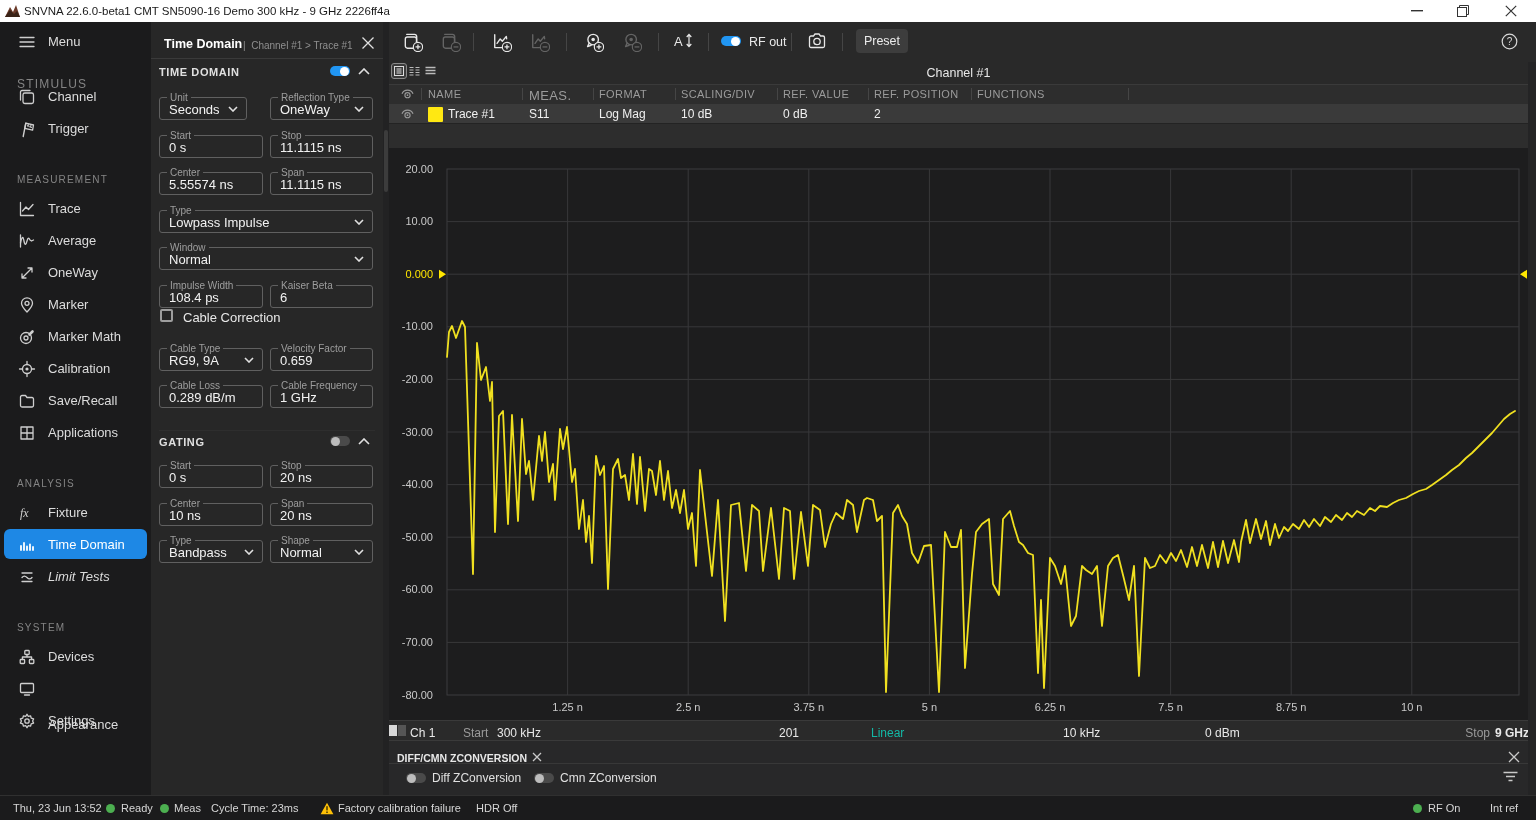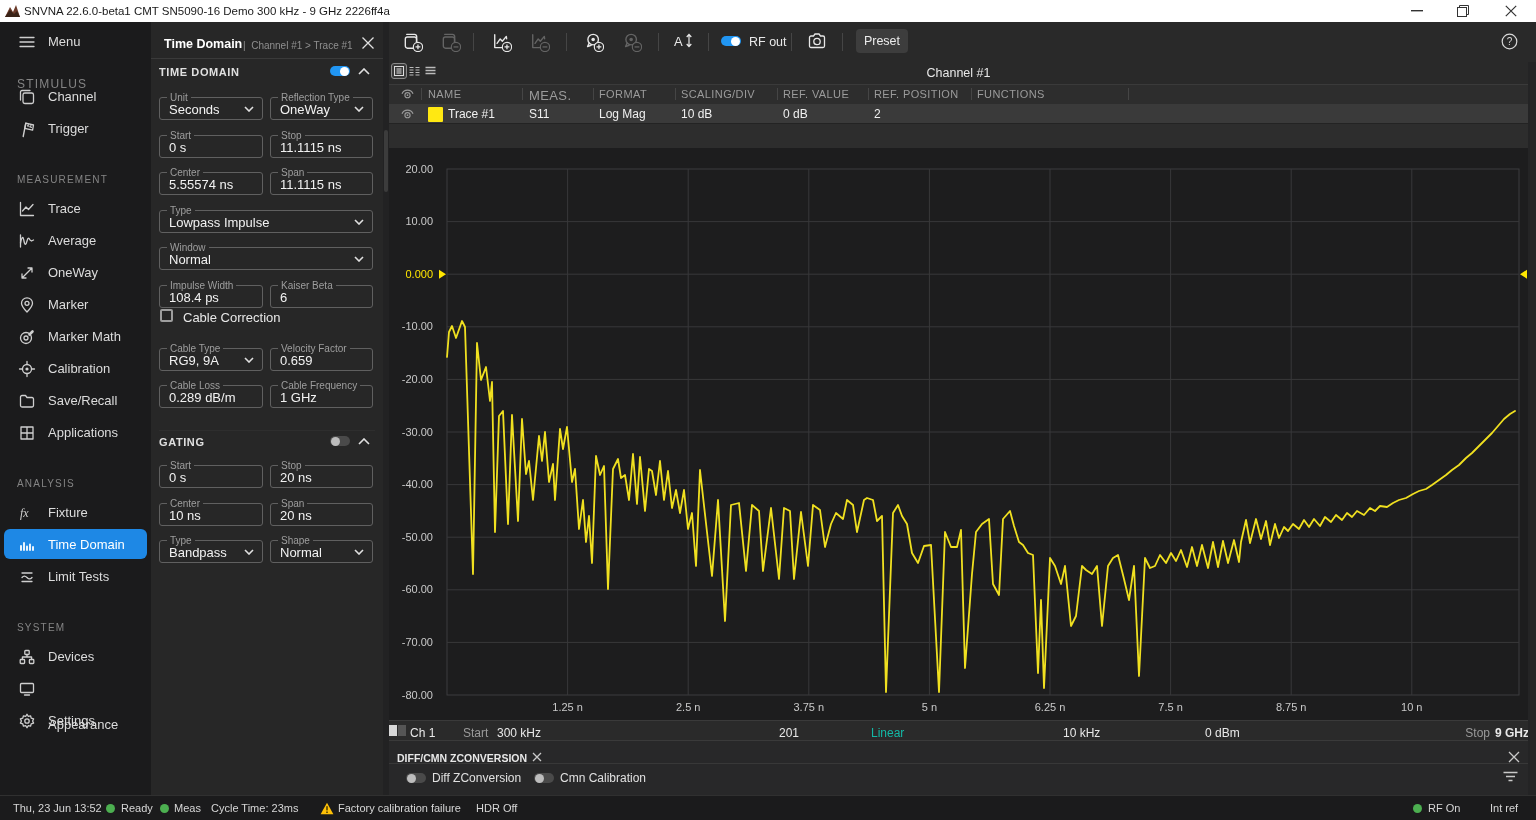--- a/index.html
+++ b/index.html
@@ -103,21 +103,21 @@
     <div style="position:absolute;left:4px;top:507px;width:143px;height:30px;background:#1e88e5;border-radius:6px;"></div>
     <div style="position:absolute;left:18px;top:514px;"><svg width="18" height="18" viewBox="0 0 18 18">
         <path d="M3 14 V10 M6 14 V7 M9 14 V10.5 M12 14 V8.5 M15 14 V11" stroke="#fff" stroke-width="1.8" fill="none" stroke-linecap="round"></path>
       </svg></div>
     <div style="position:absolute;left:48px;top:515px;font-size:13px;color:#fff;">Time Domain</div>
     <div style="position:absolute;left:18px;top:546px;"><svg width="18" height="18" viewBox="0 0 18 18">
         <path d="M4 5 H14" stroke="#cfcfcf" stroke-width="1.3" fill="none" stroke-linecap="round" stroke-linejoin="round"></path>
         <path d="M4 9.5 C5.6 7.6 7.2 7.6 9 9.5 C10.8 11.4 12.4 11.4 14 9.5" stroke="#cfcfcf" stroke-width="1.3" fill="none" stroke-linecap="round" stroke-linejoin="round"></path>
         <path d="M4 13.5 H14" stroke="#cfcfcf" stroke-width="1.3" fill="none" stroke-linecap="round" stroke-linejoin="round"></path>
       </svg></div>
-    <div style="position:absolute;left:48px;top:547px;font-size:13px;color:#dcdcdc;">Limit Tests</div>
+    <div style="position:absolute;left:48px;top:547px;font-size:13px;color:#dcdcdc;font-style:italic;">Limit Tests</div>
     <div style="position:absolute;left:17px;top:600px;font-size:10px;letter-spacing:1.2px;color:#848484;">SYSTEM</div>
     <div style="position:absolute;left:18px;top:626px;"><svg width="18" height="18" viewBox="0 0 18 18">
         <rect x="6.8" y="2.5" width="4.4" height="4" rx="0.8" stroke="#cfcfcf" stroke-width="1.3" fill="none" stroke-linecap="round" stroke-linejoin="round"></rect>
         <rect x="2.2" y="11.5" width="4.4" height="4" rx="0.8" stroke="#cfcfcf" stroke-width="1.3" fill="none" stroke-linecap="round" stroke-linejoin="round"></rect>
         <rect x="11.4" y="11.5" width="4.4" height="4" rx="0.8" stroke="#cfcfcf" stroke-width="1.3" fill="none" stroke-linecap="round" stroke-linejoin="round"></rect>
         <path d="M9 6.5 V9 M4.4 11.5 V9 H13.6 V11.5" stroke="#cfcfcf" stroke-width="1.3" fill="none" stroke-linecap="round" stroke-linejoin="round"></path>
       </svg></div>
     <div style="position:absolute;left:48px;top:627px;font-size:13px;color:#dcdcdc;">Devices</div>
     <div style="position:absolute;left:18px;top:658px;"><svg width="18" height="18" viewBox="0 0 18 18">
         <rect x="2.5" y="3.5" width="13" height="9" rx="1" stroke="#cfcfcf" stroke-width="1.3" fill="none" stroke-linecap="round" stroke-linejoin="round"></rect>
@@ -137,21 +137,21 @@
       <path d="M1.5 1.5 L12.5 12.5 M12.5 1.5 L1.5 12.5" stroke="#e0e0e0" stroke-width="1.3"></path>
     </svg>
     <div style="position:absolute;left:0px;top:36px;width:232px;height:0;border-top:1px solid #3a3a3a;"></div>
     <div style="position:absolute;left:8px;top:44px;font-size:11px;font-weight:bold;letter-spacing:0.6px;color:#e0e0e0;">TIME DOMAIN</div>
     <div style="position:absolute;left:179px;top:44px;width:20px;height:10px;border-radius:5px;background:#2196f3;">
       <div style="position:absolute;left:10px;top:0.5px;width:9px;height:9px;border-radius:50%;background:#fff;"></div>
     </div>
     <svg style="position:absolute;left:207px;top:46px" width="12" height="7" viewBox="0 0 12 7">
       <path d="M1 6 L6 1 L11 6" fill="none" stroke="#e0e0e0" stroke-width="1.6"></path>
     </svg>
-    <div class="fld" style="left:8px;top:75px;width:104px;">
+    <div class="fld" style="left:8px;top:75px;width:88px;">
       <span class="flbl" style="background:#272727">Unit</span>
       <span class="fval">Seconds</span>
       <svg class="chev" style="right:8px" width="10" height="6" viewBox="0 0 10 6">
         <path d="M1 1 L5 5 L9 1" fill="none" stroke="#e0e0e0" stroke-width="1.6"></path>
       </svg>
     </div>
     <div class="fld" style="left:119px;top:75px;width:103px;">
       <span class="flbl" style="background:#272727">Reflection Type</span>
       <span class="fval">OneWay</span>
       <svg class="chev" style="right:8px" width="10" height="6" viewBox="0 0 10 6">
@@ -433,21 +433,21 @@
     <path d="M1 1 L11 11 M11 1 L1 11" stroke="#c9c9c9" stroke-width="1.3"></path>
   </svg>
 <div style="position:absolute;left:389px;top:763px;width:1147px;height:0;border-top:1px solid #383838;"></div>
 <div style="position:absolute;left:406px;top:773px;width:20px;height:10px;border-radius:5px;background:#4a4a4a;">
     <div style="position:absolute;left:1px;top:0.5px;width:9px;height:9px;border-radius:50%;background:#bdbdbd;"></div>
   </div>
 <div style="position:absolute;left:432px;top:771px;font-size:12px;color:#e0e0e0;">Diff ZConversion</div>
 <div style="position:absolute;left:534px;top:773px;width:20px;height:10px;border-radius:5px;background:#4a4a4a;">
     <div style="position:absolute;left:1px;top:0.5px;width:9px;height:9px;border-radius:50%;background:#bdbdbd;"></div>
   </div>
-<div style="position:absolute;left:560px;top:771px;font-size:12px;color:#e0e0e0;">Cmn Calibration</div>
+<div style="position:absolute;left:560px;top:771px;font-size:12px;color:#e0e0e0;">Cmn ZConversion</div>
 <svg style="position:absolute;left:1503px;top:771px" width="15" height="11" viewBox="0 0 15 11">
     <path d="M0.5 1.5 H14.5 M3 5.5 H12 M5.5 9.5 H9.5" stroke="#c9c9c9" stroke-width="1.4"></path>
   </svg>
 <div class="rscroll"></div>
 <div class="statusbar">
     <div style="position:absolute;left:13px;top:6px;font-size:11px;color:#d6d6d6;">Thu, 23 Jun 13:52</div>
     <div style="position:absolute;left:106px;top:8px;width:9px;height:9px;border-radius:50%;background:#4caf50;"></div>
     <div style="position:absolute;left:121px;top:6px;font-size:11px;color:#d6d6d6;">Ready</div>
     <div style="position:absolute;left:160px;top:8px;width:9px;height:9px;border-radius:50%;background:#4caf50;"></div>
     <div style="position:absolute;left:174px;top:6px;font-size:11px;color:#d6d6d6;">Meas</div>

